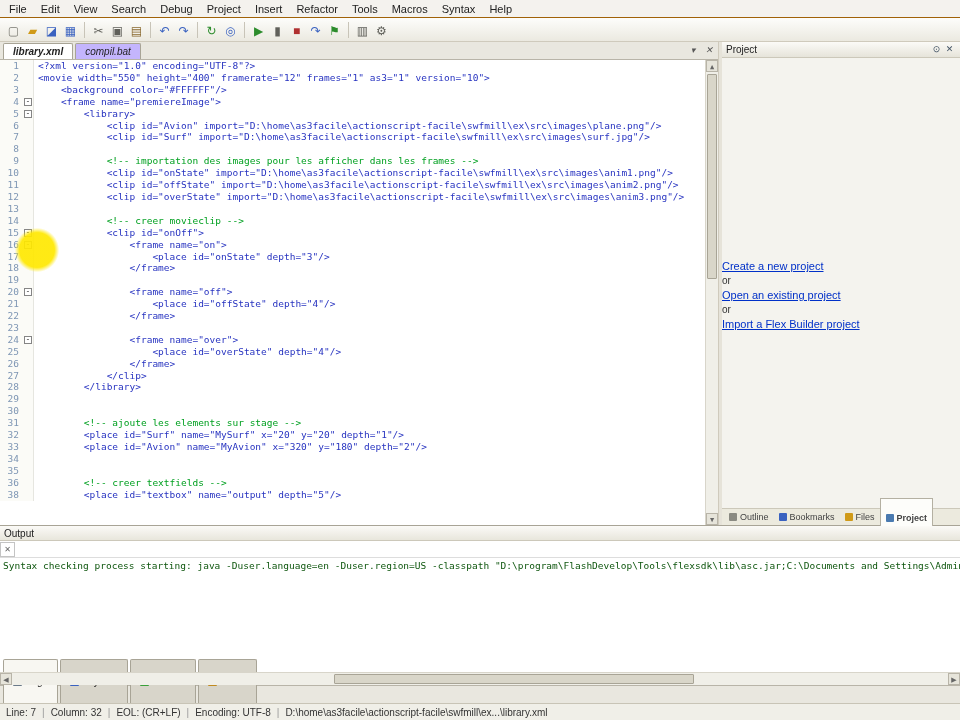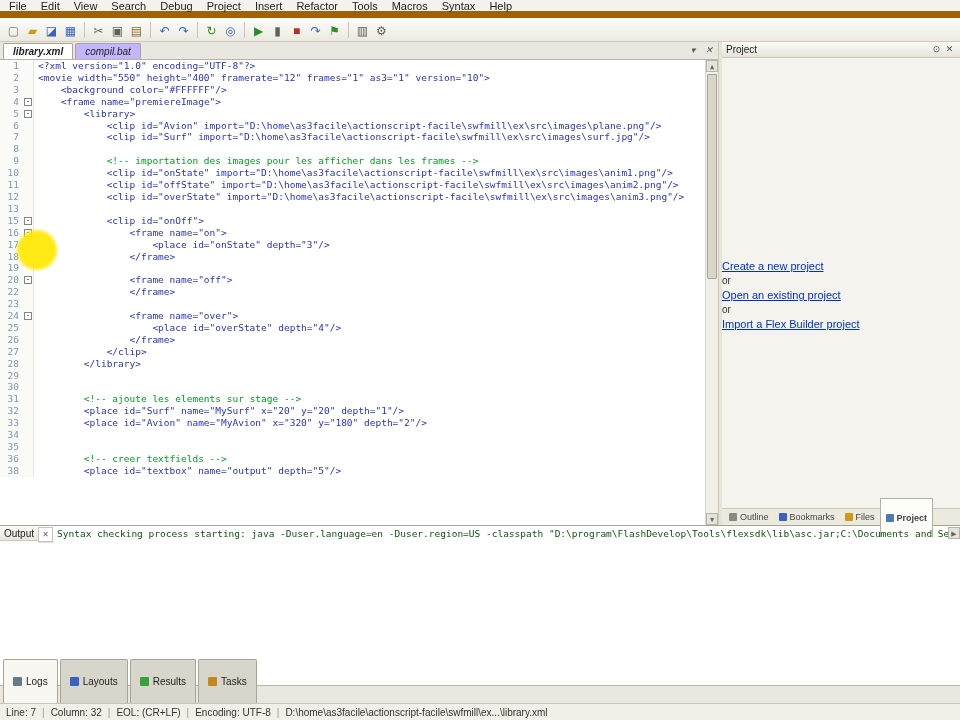--- a/index.html
+++ b/index.html
@@ -2,21 +2,21 @@
 <html><head>
 <meta charset="utf-8">
 <style>
   * { box-sizing: border-box; margin: 0; padding: 0; }
   html,body { width:960px; height:720px; overflow:hidden; }
   body { font-family:"Liberation Sans", sans-serif; font-size:11px; background:#efeee8; color:#222;
          --code-color:#2733c0; --comment-color:#00a020; --link-color:#0030c8;
          --line-number-color:#7e96b4; --output-text-color:#0e560e; --hl:#ffe800; }
 
   
-  .menubar { height:18px; background:#f4f2ee; border-bottom:7px solid #a16207; display:flex; align-items:center; padding-left:2px; }
+  .menubar { height:18px; background:#f4f2ee; border-bottom:1px solid #a16207; display:flex; align-items:center; padding-left:2px; }
   .menu-item { padding:2px 7px; cursor:default; }
 
   
   .toolbar { height:24px; background:linear-gradient(#fdfdfb,#ebe9e0); border-bottom:1px solid #cfcabc; display:flex; align-items:center; padding:0 4px; }
   .tb-icon { width:19px; height:18px; line-height:18px; text-align:center; font-size:12px; border:1px solid transparent; border-radius:2px; cursor:default; }
   .tb-sep { width:1px; height:16px; background:#c8c4b8; margin:0 4px; }
 
   
   .main { height:483px; display:flex; }
   .editor-col { width:718px; display:flex; flex-direction:column; background:#fff; }
@@ -54,21 +54,21 @@
   .panel-hbtn { width:13px; height:13px; line-height:12px; text-align:center; font-size:9px; color:#456; cursor:default; }
   .panel-body { flex:1; display:flex; flex-direction:column; padding-top:200px; background:#f4f3ee; }
   .plink { color:var(--link-color); text-decoration:underline; font-size:11px; margin:2px 0; cursor:pointer; }
   .ptext { font-size:10px; color:#333; margin:1px 0; }
   .panel-tabs { height:17px; flex:none; display:flex; align-items:center; background:#eceade; border-top:1px solid #ccc8ba; padding-left:2px; font-size:9px; }
   .ptab { display:flex; align-items:center; gap:3px; padding:14px 5px; color:#444; cursor:default; }
   .ptab.active { background:#fdfdfa; border:1px solid #b4b0a2; border-bottom:none; font-weight:bold; }
   .ptab-icon { width:8px; height:8px; display:inline-block; border-radius:1px; }
 
   
-  .output { height:160px; display:flex; flex-direction:row; background:#fff; border-top:1px solid #a8a496; }
+  .output { height:160px; display:flex; flex-direction:column; background:#fff; border-top:1px solid #a8a496; }
   .output-header { height:15px; flex:none; background:linear-gradient(#fbfaf7,#e8e6dc); border-bottom:1px solid #ccc8ba; display:flex; align-items:center; padding:0 4px; font-size:10px; }
   .output-title { flex:1; }
   .search-row { height:17px; flex:none; display:flex; border-bottom:1px solid #ddd; background:#fff; }
   .search-input { flex:1; border:1px solid #c4c4c4; margin:1px; font-size:10px; padding:0 4px; font-family:"Liberation Sans",sans-serif; outline:none; }
   .search-clear { width:15px; height:15px; margin:1px 1px 0 0; line-height:14px; text-align:center; font-size:8px; color:#666; border:1px solid #c4c4c4; cursor:default; }
   .output-body { flex:1; font-family:"DejaVu Sans Mono", monospace; font-size:9.5px; padding:2px 3px; white-space:pre; overflow:hidden; color:var(--output-text-color); }
   .hscroll { height:13px; flex:none; position:relative; background:#f0efe8; border-top:1px solid #d8d5ca; }
   .hscroll .arr { position:absolute; top:0; width:12px; height:12px; font-size:7px; line-height:12px; text-align:center; color:#666; background:#e6e4da; border:1px solid #b8b4a8; }
   .hscroll .arr.left { left:0; }  .hscroll .arr.right { right:0; }
   .hscroll .thumb { position:absolute; top:1px; height:10px; left:334px; width:360px; background:#d9d6c9; border:1px solid #a8a496; border-radius:1px; }
@@ -201,20 +201,25 @@
             <span class="gutter-num">12</span>
             <span class="fold-col"></span>
             <span class="code-text">            &lt;clip id="overState" import="D:\home\as3facile\actionscript-facile\swfmill\ex\src\images\anim3.png"/&gt;</span>
           </div>
           <div class="code-row">
             <span class="gutter-num">13</span>
             <span class="fold-col"></span>
             <span class="code-text">&nbsp;</span>
           </div>
           <div class="code-row">
+            <span class="gutter-num">14</span>
+            <span class="fold-col"></span>
+            <span class="code-text cm">            &lt;!-- creer movieclip --&gt;</span>
+          </div>
+          <div class="code-row">
             <span class="gutter-num">15</span>
             <span class="fold-col">
               <span class="fold-box">-</span>
             </span>
             <span class="code-text">            &lt;clip id="onOff"&gt;</span>
           </div>
           <div class="code-row">
             <span class="gutter-num">16</span>
             <span class="fold-col">
               <span class="fold-box">-</span>
@@ -235,20 +240,25 @@
             <span class="gutter-num">19</span>
             <span class="fold-col"></span>
             <span class="code-text">&nbsp;</span>
           </div>
           <div class="code-row">
             <span class="gutter-num">20</span>
             <span class="fold-col">
               <span class="fold-box">-</span>
             </span>
             <span class="code-text">                &lt;frame name="off"&gt;</span>
+          </div>
+          <div class="code-row">
+            <span class="gutter-num">21</span>
+            <span class="fold-col"></span>
+            <span class="code-text">                    &lt;place id="offState" depth="4"/&gt;</span>
           </div>
           <div class="code-row">
             <span class="gutter-num">22</span>
             <span class="fold-col"></span>
             <span class="code-text">                &lt;/frame&gt;</span>
           </div>
           <div class="code-row">
             <span class="gutter-num">23</span>
             <span class="fold-col"></span>
             <span class="code-text">&nbsp;</span>

